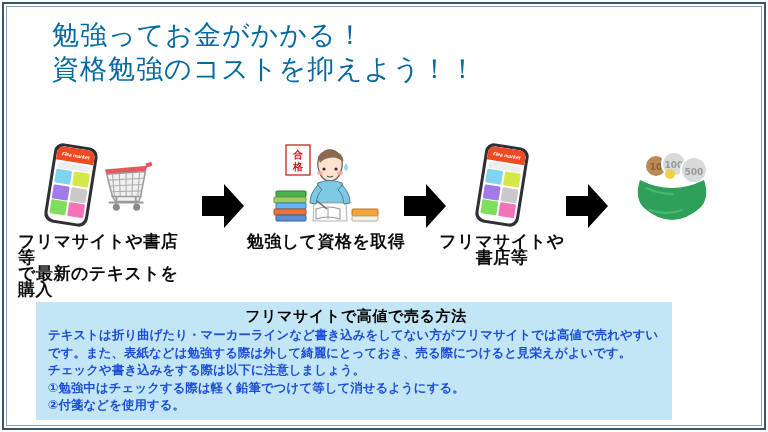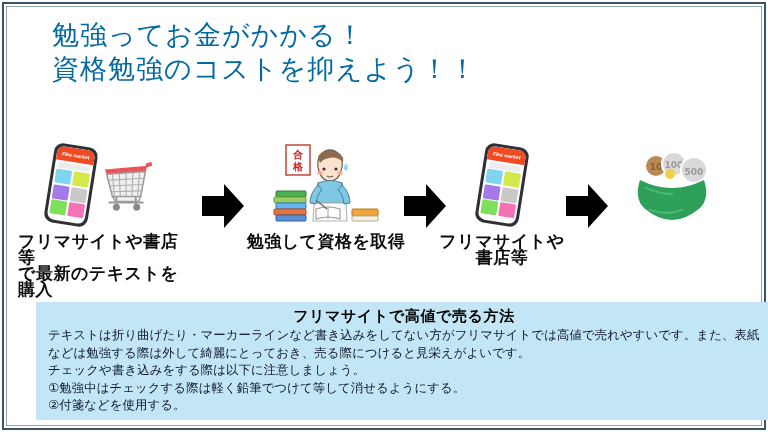--- a/index.html
+++ b/index.html
@@ -120,37 +120,37 @@
   .study{width:112px;height:92px;}
   .study svg{display:block;width:100%;height:100%;}
 
   
   .purse{width:92px;height:74px;}
   .purse svg{display:block;width:100%;height:100%;}
 
   
   .infobox{
     position:absolute;left:36px;top:302px;
-    width:732px;height:118px;
+    width:636px;height:118px;
     background:#c3e6f7;
     box-sizing:border-box;
     padding:3px 8px 10px 12px;
   }
   .info-heading{
     text-align:center;
     font-size:15px;
     font-weight:bold;
     color:#000;
     letter-spacing:0.6px;
     line-height:22px;
   }
   .info-body{
     font-size:12.4px;
-    font-weight:normal;
-    color:#0f172a;
+    font-weight:bold;
+    color:#1d4ed8;
     line-height:17.5px;
     letter-spacing:0.1px;
     white-space:pre-line;
   }
 </style>
 </head>
 <body>
 
 <div class="slide">
 

